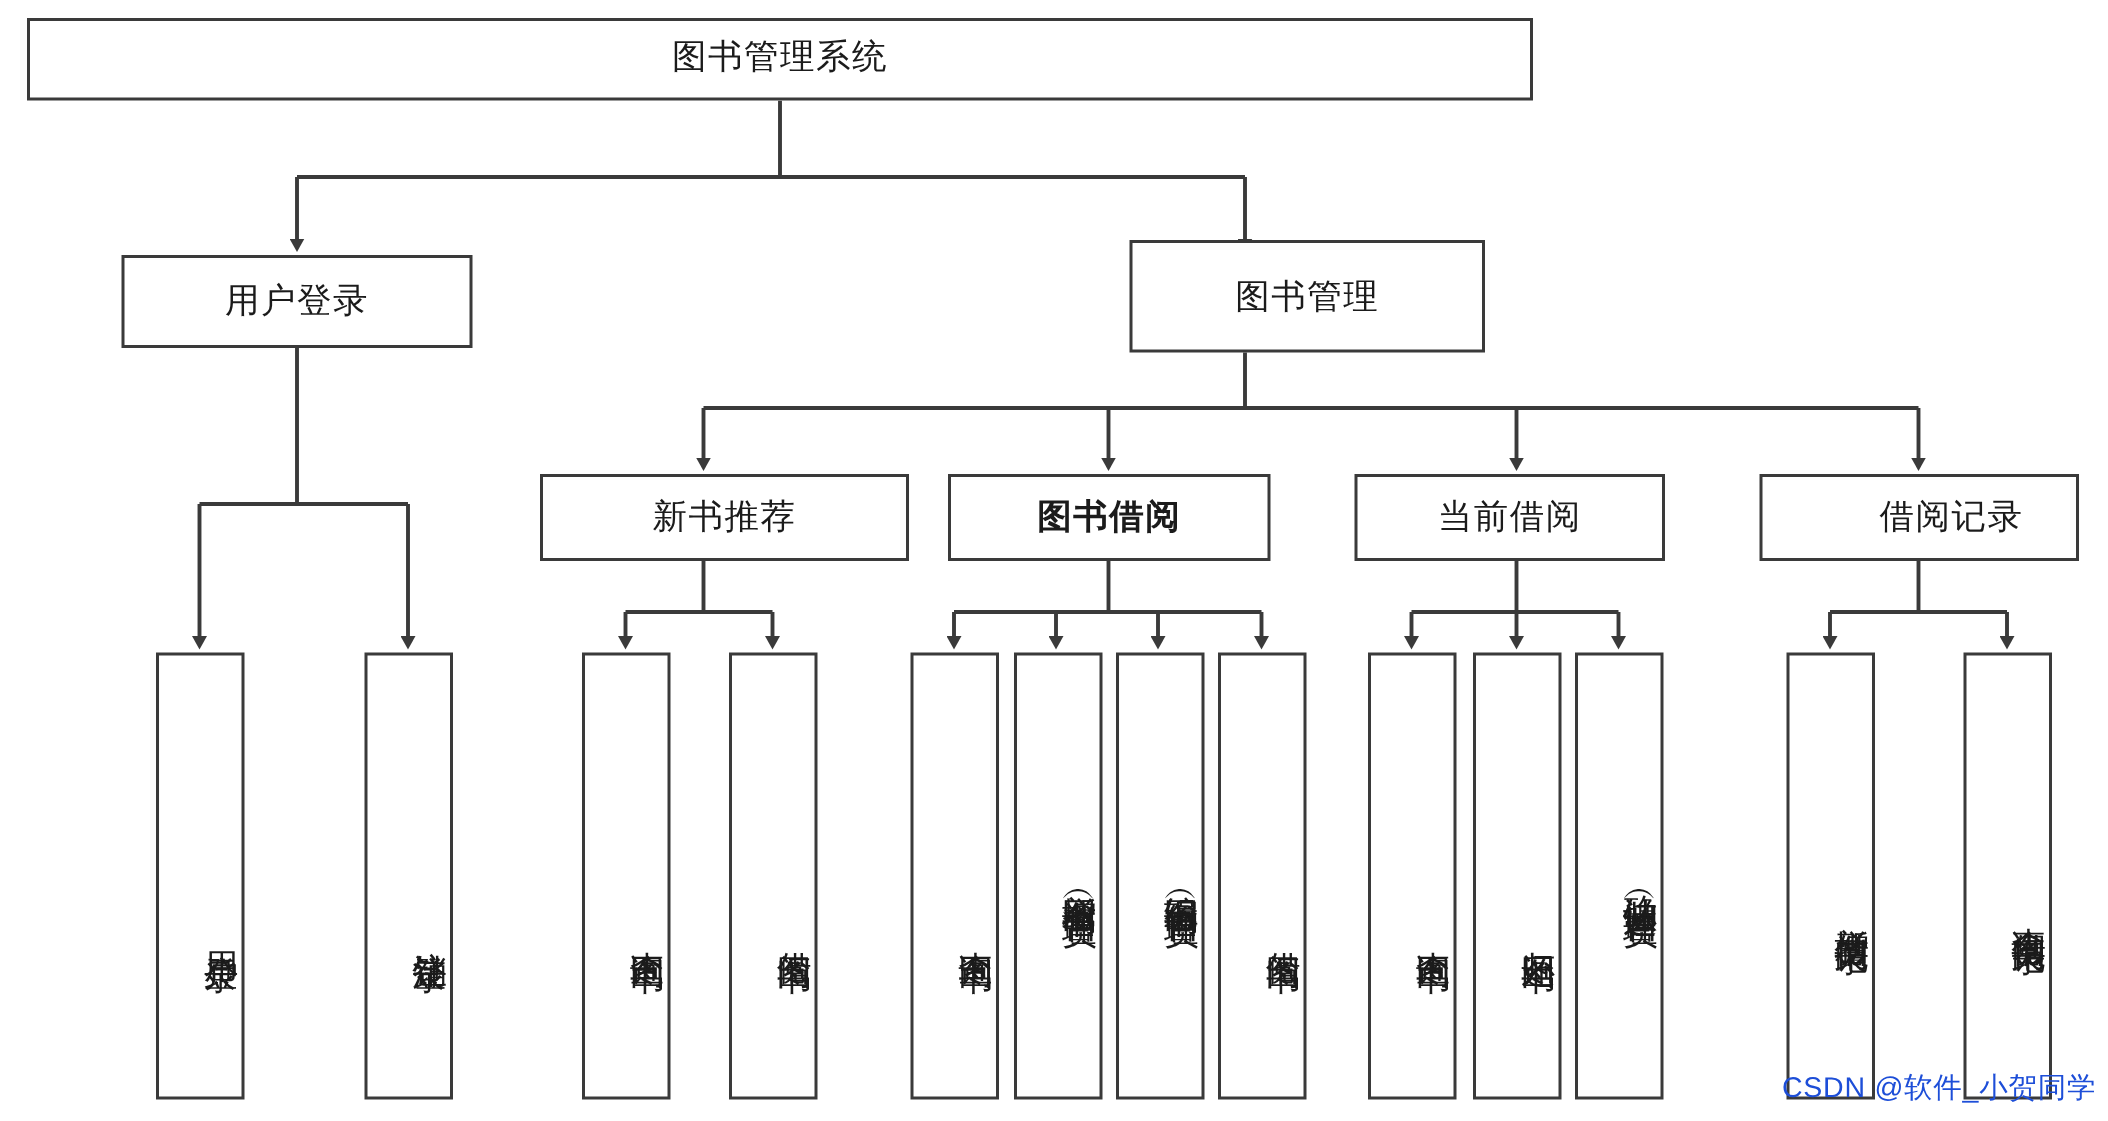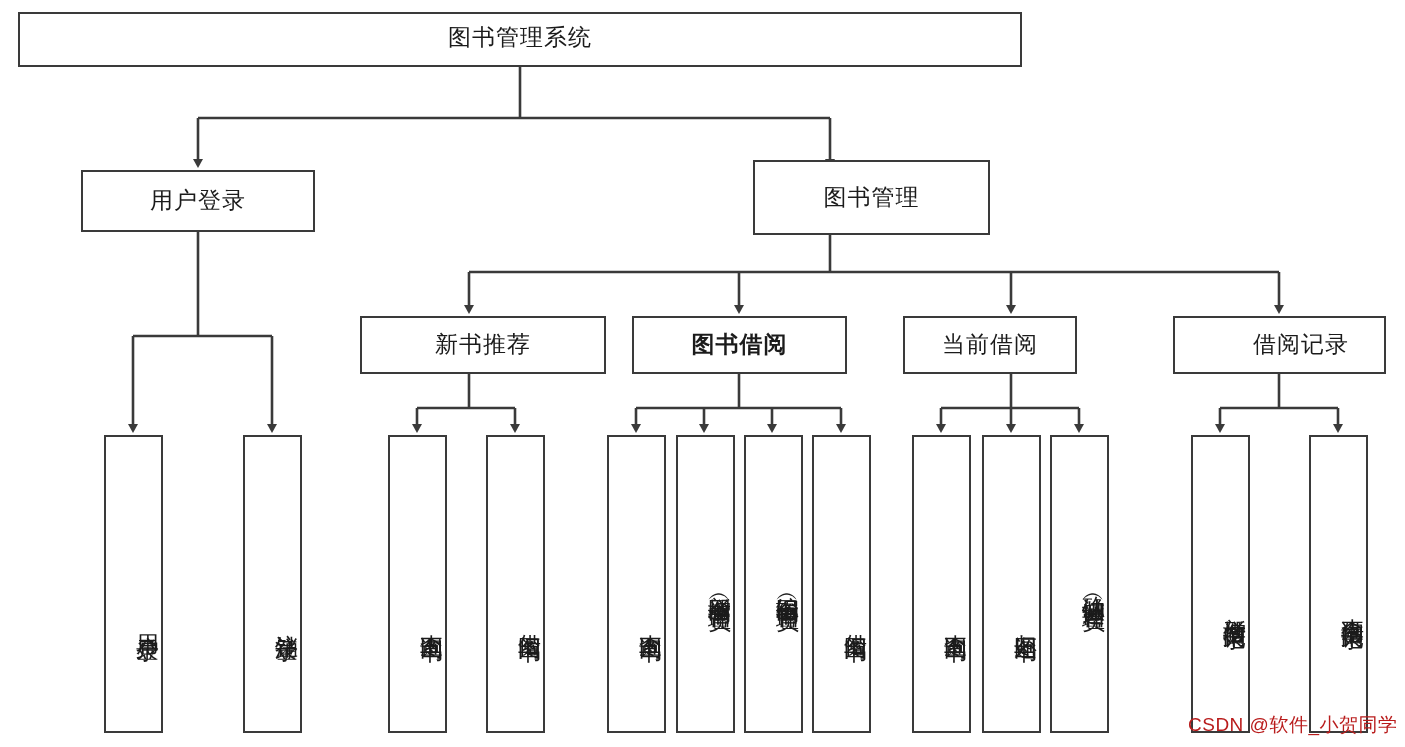--- a/index.html
+++ b/index.html
@@ -51,21 +51,21 @@
     white-space: nowrap;
   }
   .node.vert.tall {
     align-items: flex-start;
   }
   #watermark {
     position: absolute;
     left: 1188px;
     top: 712px;
     font-size: 19px;
-    color: #b91c1c;
+    color: #1d4ed8;
     letter-spacing: 0.5px;
     white-space: nowrap;
     user-select: none;
   }
 </style>
 </head>
 <body>
 
 <div id="canvas">
 
@@ -129,21 +129,21 @@
   <div class="node horiz" style="left:711px; top:160px; width:237px; height:75px;margin-left:42px;">
     <span>图书管理</span>
   </div>
 
   <div class="node horiz" style="left:360px; top:316px; width:246px; height:58px;">
     <span>新书推荐</span>
   </div>
   <div class="node horiz" style="left:632px; top:316px; width:215px; height:58px;font-weight:bold;">
     <span>图书借阅</span>
   </div>
-  <div class="node horiz" style="left:903px; top:316px; width:174px; height:58px;">
+  <div class="node horiz" style="left:903px; top:316px; width:207px; height:58px;">
     <span>当前借阅</span>
   </div>
   <div class="node horiz" style="left:1173px; top:316px; width:213px; height:58px;padding-left:43px;">
     <span>借阅记录</span>
   </div>
 
   <div class="node vert" style="left:104px; top:435px; width:59px; height:298px; padding-top:72px;">
     <span>用户登录</span>
   </div>
   <div class="node vert" style="left:243px; top:435px; width:59px; height:298px; padding-top:72px;">

